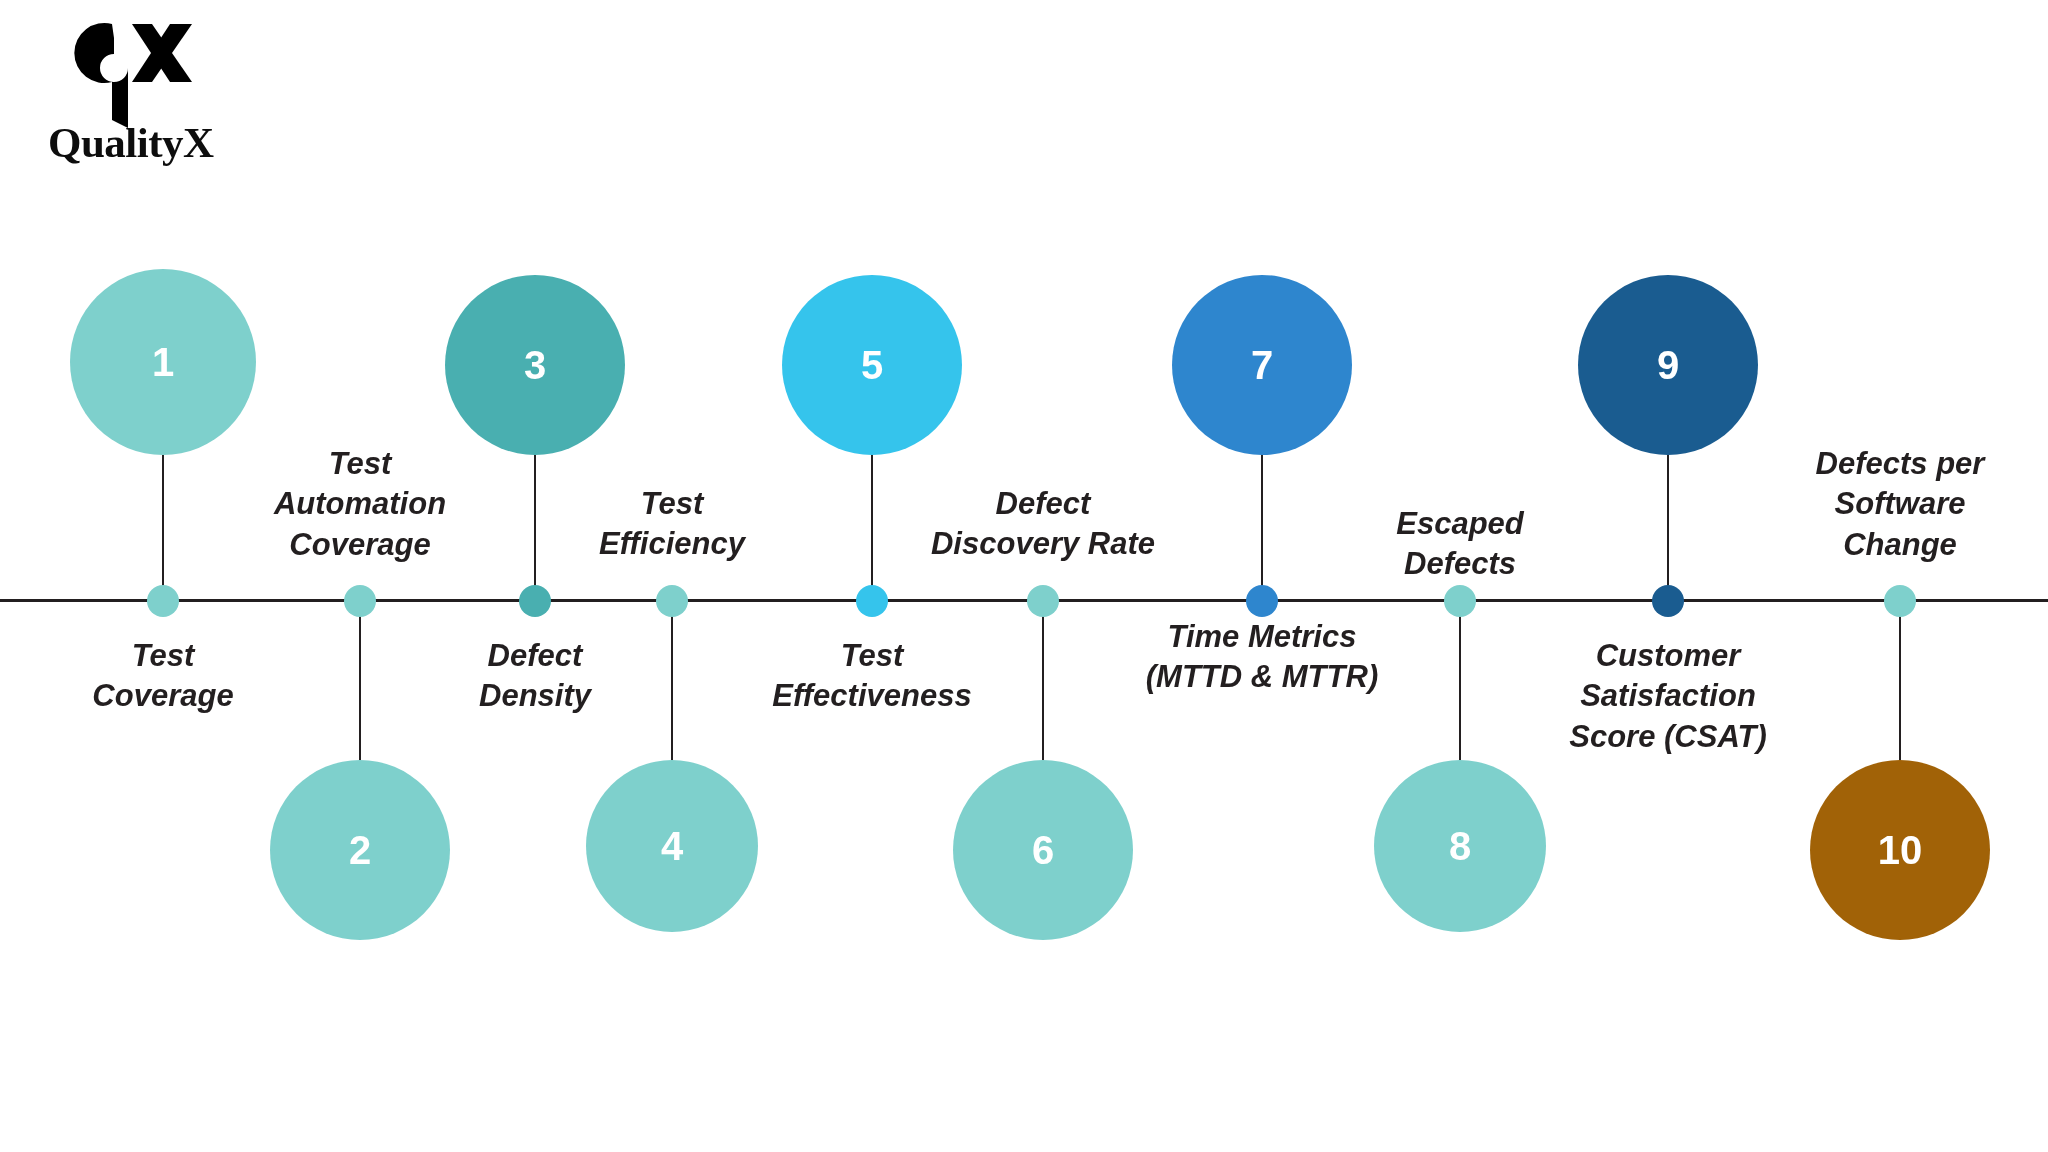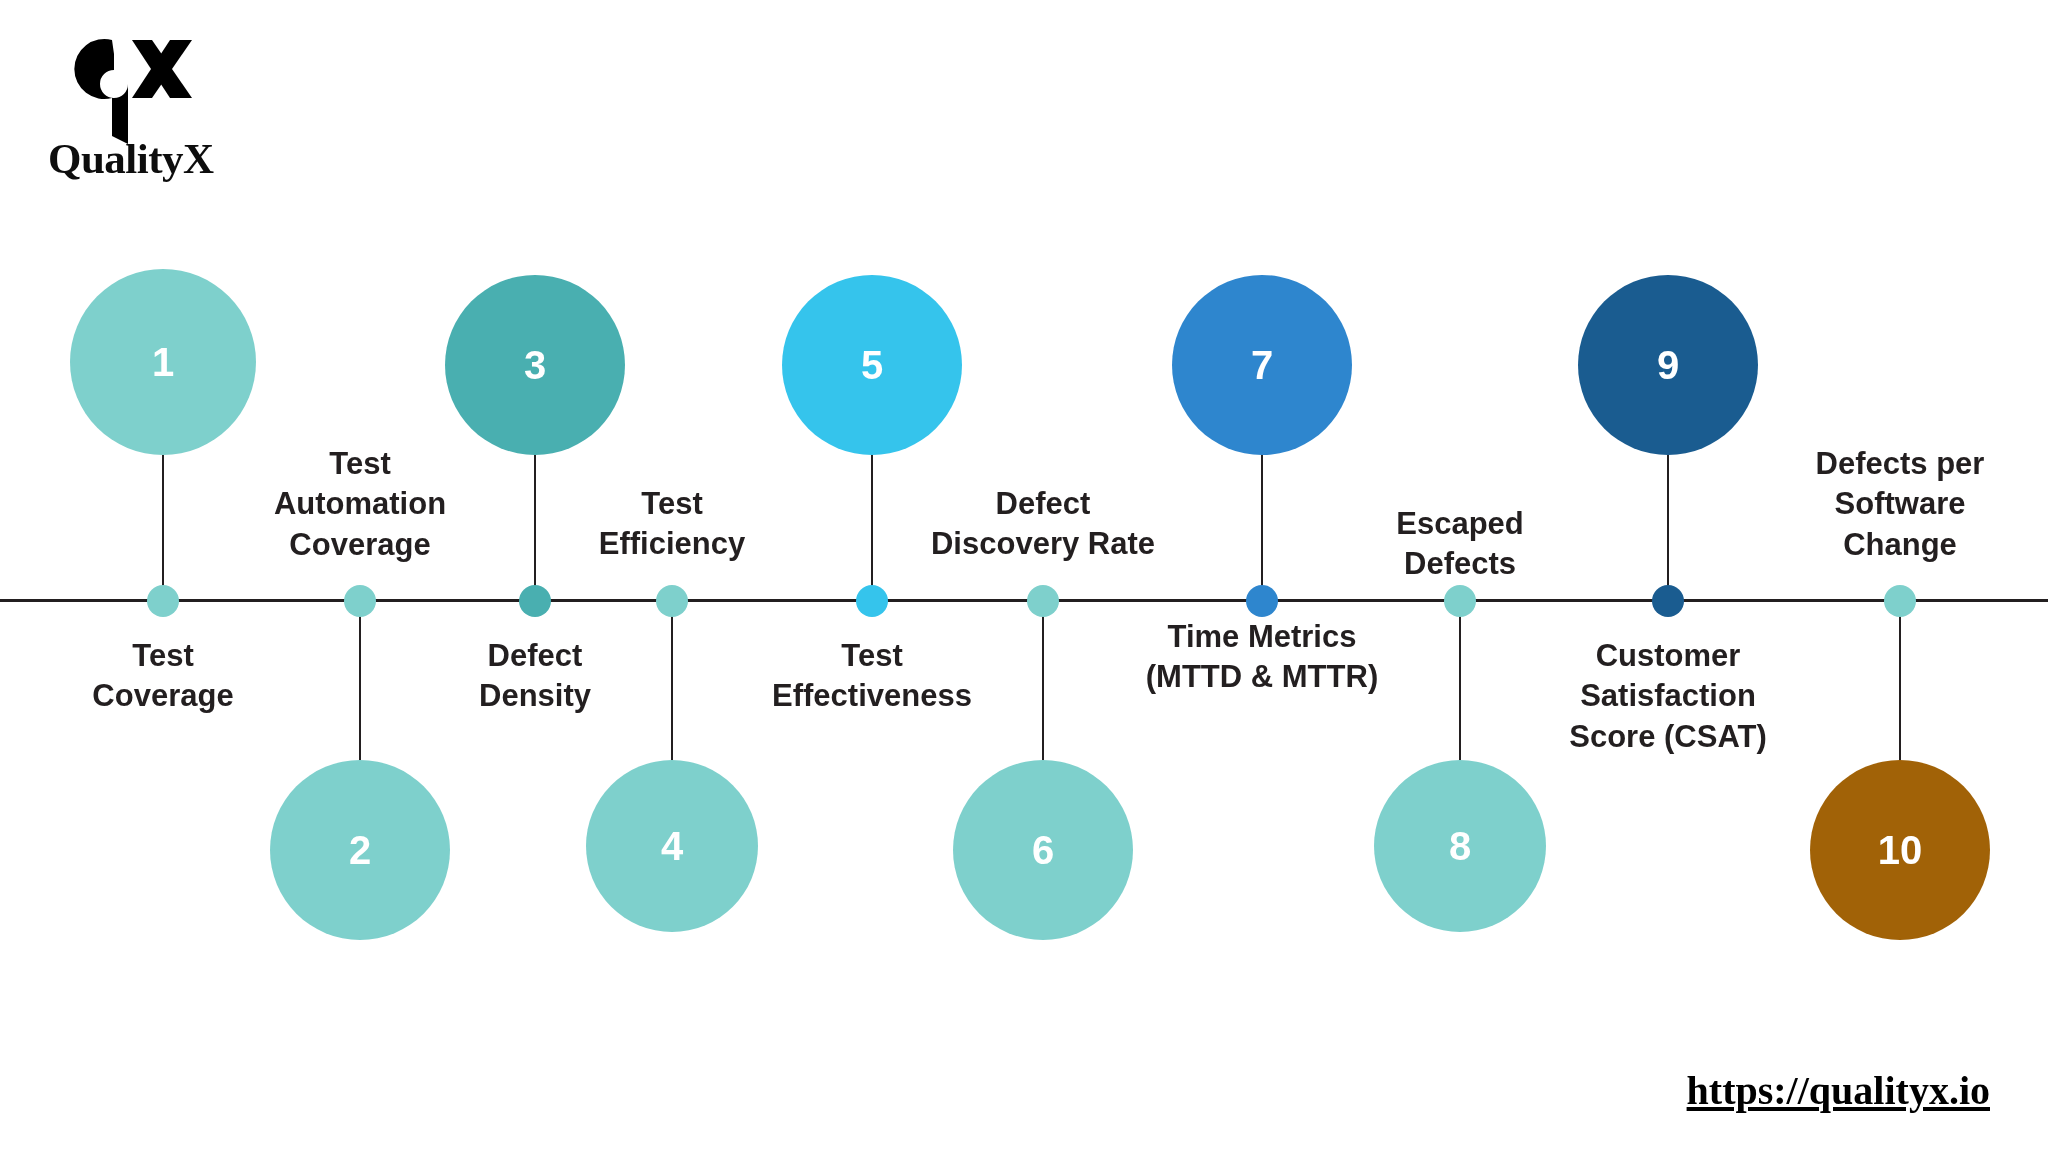--- a/index.html
+++ b/index.html
@@ -6,21 +6,21 @@
   body{
     width:2048px;height:1152px;
     background:#ffffff;
     font-family:"Liberation Sans", sans-serif;
     overflow:hidden;
     position:relative;
   }
   #stage{position:absolute;inset:0;width:2048px;height:1152px;}
 
   
-  .logo-wrap{position:absolute;left:48px;top:36px;width:230px;height:150px;}
+  .logo-wrap{position:absolute;left:48px;top:20px;width:230px;height:150px;}
   .logo-mark{position:absolute;left:18px;top:0;width:130px;height:105px;}
   .logo-word{
     position:absolute;left:0;top:98px;width:210px;
     font-family:"Liberation Serif", serif;
     font-weight:700;font-size:43px;color:#0d0d0d;
     letter-spacing:-0.5px;text-align:left;
   }
 
   
   .title{
@@ -50,20 +50,21 @@
     display:flex;align-items:center;justify-content:center;
     color:#ffffff;font-weight:700;
     font-family:"Liberation Sans", sans-serif;
   }
   .caption{
     position:absolute;
     font-family:"Liberation Sans", sans-serif;
     font-weight:700;font-size:31px;line-height:1.30;
     color:#231f20;text-align:center;
     white-space:pre-line;
+    font-style:italic;
   }
 
   
   .url{
     position:absolute;right:58px;bottom:38px;
     font-family:"Liberation Serif", serif;
     font-weight:700;font-size:40px;color:#000000;
     text-decoration:underline;
     text-underline-offset:3px;
   }
@@ -177,15 +178,14 @@
         <div class="dot" style="width: 32px; height: 32px; left: 1884px; top: 585px; background: rgb(126, 208, 204);"></div>
         <div class="bubble" style="width: 180px; height: 180px; left: 1810px; top: 760px; background: #a16207; font-size: 40px;">
           <span>10</span>
         </div>
         <div class="caption" style="width: 300px; left: 1750px; top: 444px;">Defects per
 Software
 Change</div>
       </div>
     </div>
 
-  <div class="url">https://qualityx.io</div>
 
 </div>
 
 </body></html>

